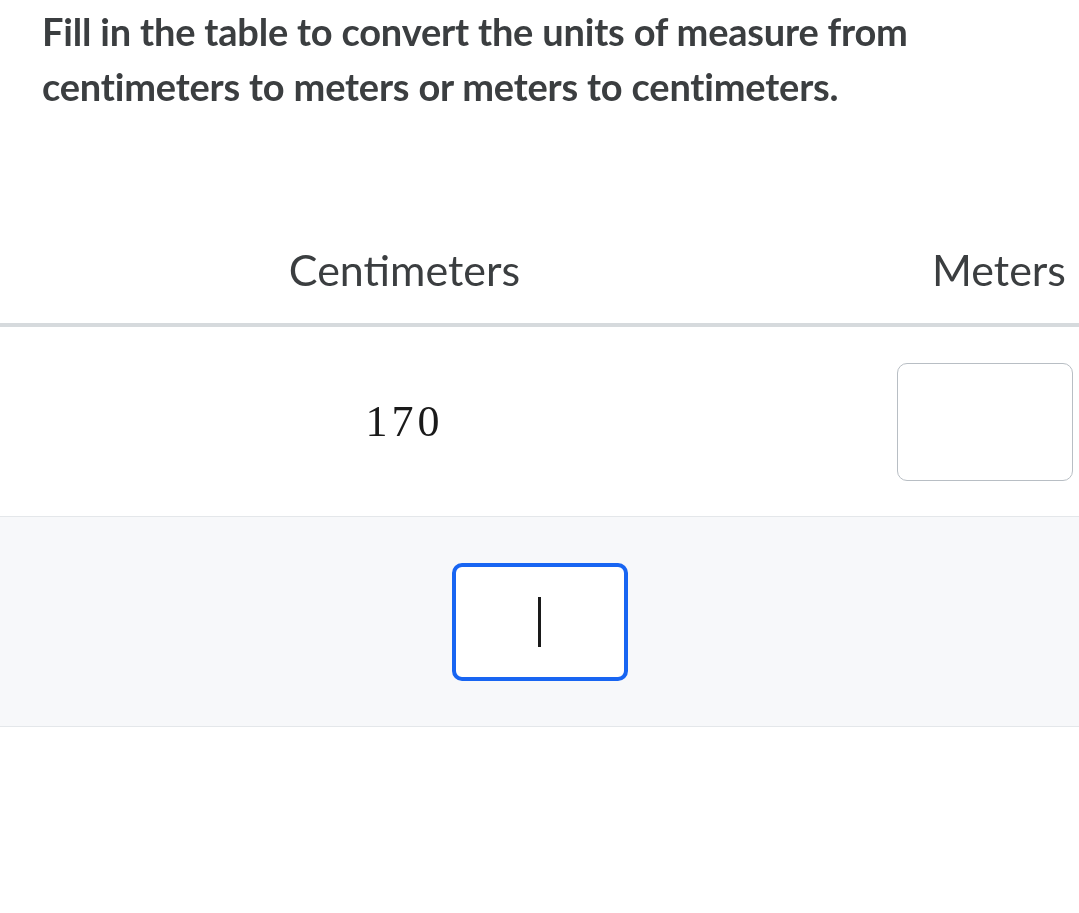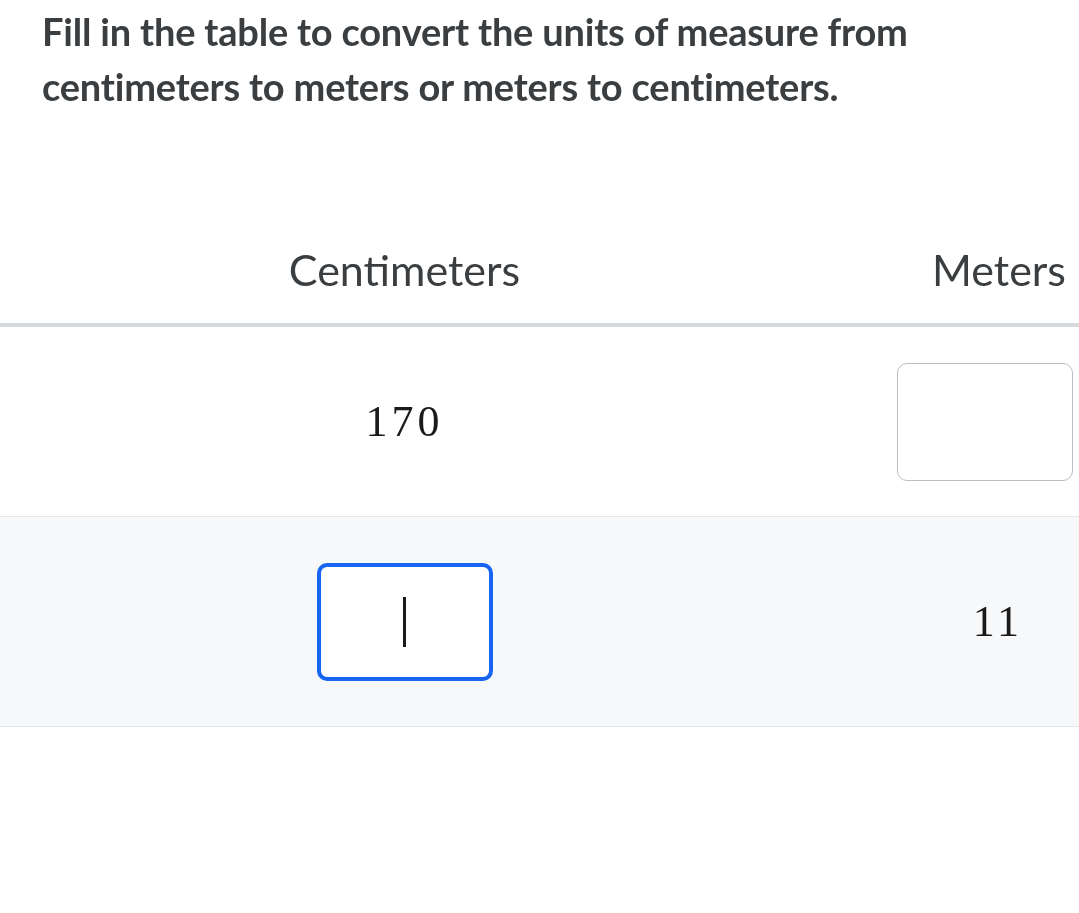--- a/index.html
+++ b/index.html
@@ -145,17 +145,14 @@
       <input type="text" class="input-box" value="" style="">
     </div>
   </div>
 
   <div class="table-row row-3">
     <div class="col-left">
       <div class="input-box-active">
         <div class="caret"></div>
       </div>
     </div>
-    <div class="col-right">
-      <span class="cell-value">11</span>
-    </div>
   </div>
 </div>
 
 </body></html>

